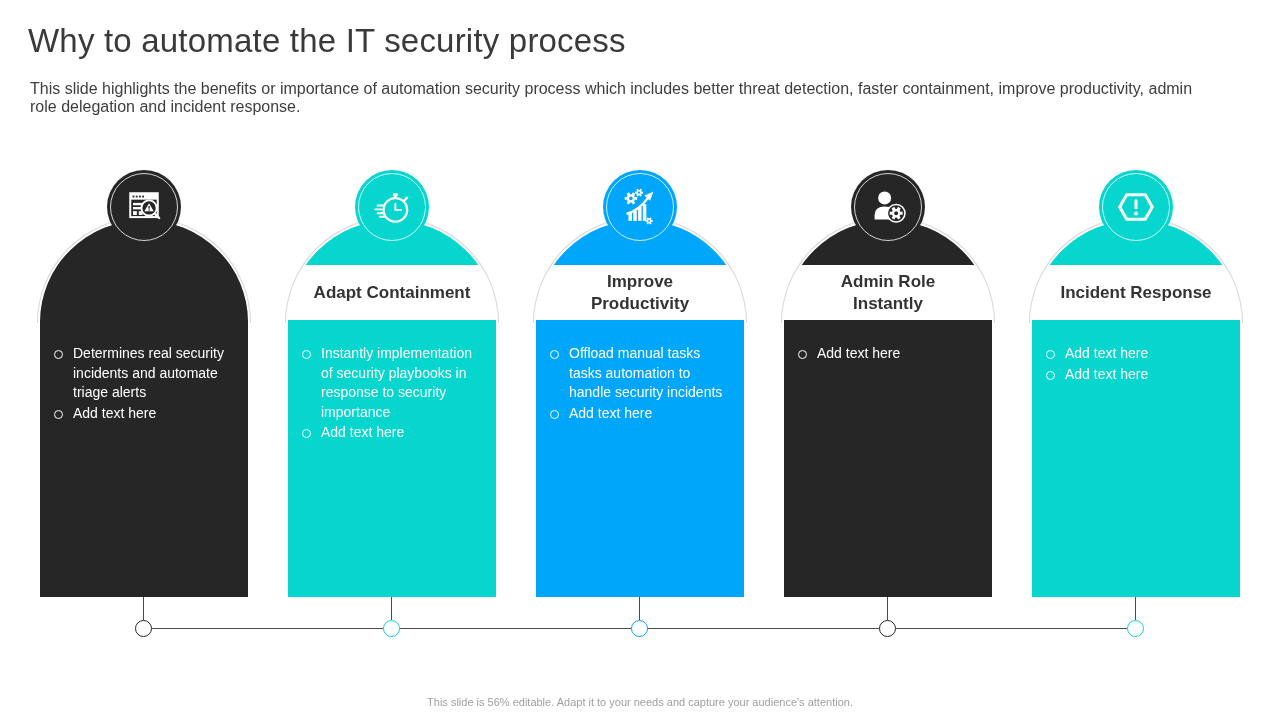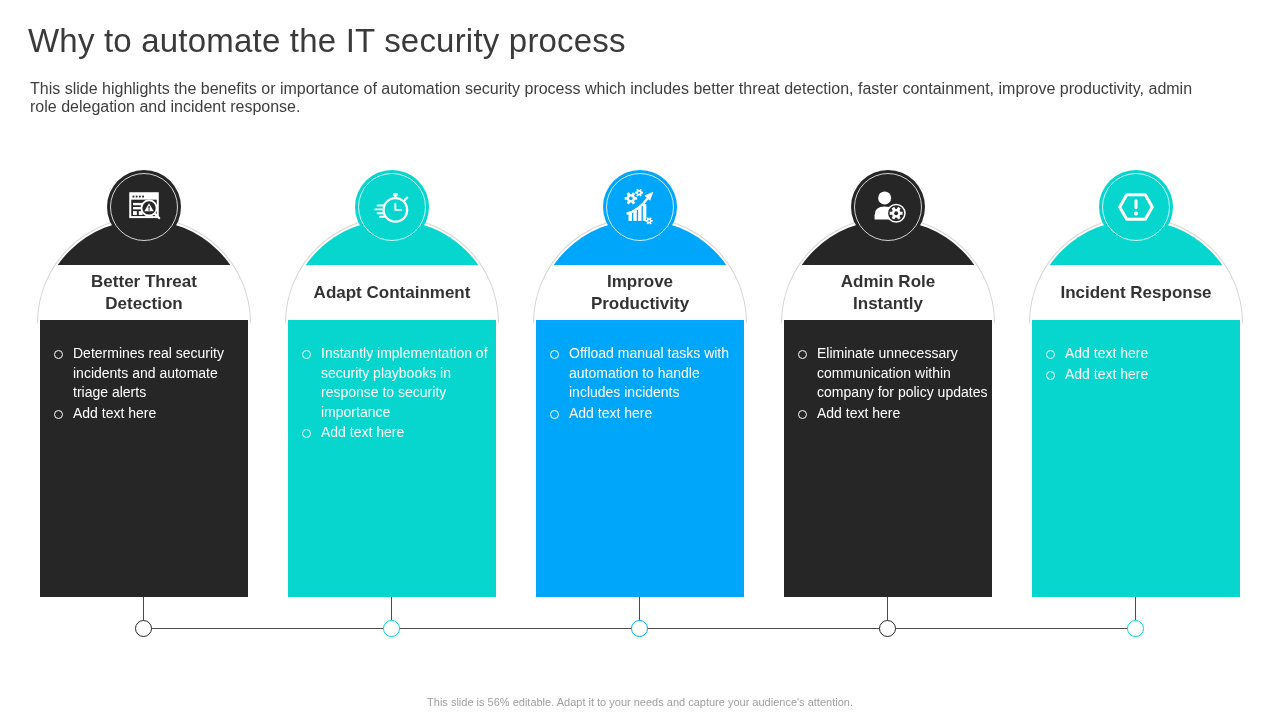--- a/index.html
+++ b/index.html
@@ -55,21 +55,21 @@
     border-radius:50%; background:var(--col-color); z-index:4;
     display:flex; align-items:center; justify-content:center;
   }
   .icon-ring {
     position:absolute; inset:3px; border:1px solid rgba(255,255,255,.8);
     border-radius:50%;
   }
   .body {
     position:absolute; left:0; top:170px; width:208px; height:277px;
     background:var(--col-color); z-index:2;
-    box-sizing:border-box; padding:24px 0 0 12px;
+    box-sizing:border-box; padding:24px 20px 0 12px;
   }
   .bullet { display:flex; align-items:flex-start; margin-bottom:1px; }
   .marker {
     flex:0 0 auto; width:7px; height:7px; border:1.3px solid #ffffff;
     border-radius:50%; margin:6px 10px 0 2px;
   }
   .btext { color:#ffffff; font-size:14px; line-height:19.5px; }
   
   .hline {
     position:absolute; left:147px; top:628px; width:987px; height:1px;
@@ -89,23 +89,20 @@
 <body>
 
 <div class="title">Why to automate the IT security process</div>
 <div class="subtitle">This slide highlights the benefits or importance of automation security process which includes better threat detection, faster containment, improve productivity, admin role delegation and incident response.</div>
 
 <div class="hline"></div>
 
 <div class="col theme-dark" style="left:40px">
   <div class="outline-arc"></div>
   <div class="dome"></div>
-  <div class="band">
-    <div class="band-title">Better Threat Detection</div>
-  </div>
   <div class="icon-circle">
     <div class="icon-ring"></div>
     <svg viewBox="0 0 48 48" width="44" height="44">
       <rect x="9" y="9" width="30" height="26" fill="none" stroke="#fff" stroke-width="2.2"></rect>
       <rect x="9" y="9" width="30" height="7" fill="#fff"></rect>
       <rect x="11.5" y="11.6" width="2" height="2" fill="var(--col-color)"></rect>
       <rect x="15" y="11.6" width="2" height="2" fill="var(--col-color)"></rect>
       <rect x="18.5" y="11.6" width="2" height="2" fill="var(--col-color)"></rect>
       <rect x="22" y="11.6" width="2" height="2" fill="var(--col-color)"></rect>
       <rect x="12" y="19.5" width="12" height="2.6" fill="#fff"></rect>
@@ -201,21 +198,21 @@
         <rect x="29.7" y="37.6" width="7.6" height="1.8" fill="#fff" transform="rotate(60 33.5 38.5)"></rect>
         <rect x="29.7" y="37.6" width="7.6" height="1.8" fill="#fff" transform="rotate(120 33.5 38.5)"></rect>
         <circle cx="33.5" cy="38.5" r="2.4" fill="#fff"></circle>
         <circle cx="33.5" cy="38.5" r="1" fill="var(--col-color)"></circle>
       </g>
     </svg>
   </div>
   <div class="body">
     <div class="bullet">
       <span class="marker"></span>
-      <span class="btext">Offload manual tasks with automation to handle includes incidents</span>
+      <span class="btext">Offload manual tasks tasks automation to handle security incidents</span>
     </div>
     <div class="bullet">
       <span class="marker"></span>
       <span class="btext">Add text here</span>
     </div>
   </div>
   <div class="stub"></div>
   <div class="node"></div>
 </div>
 
@@ -236,24 +233,20 @@
         <rect x="25.75" y="28.9" width="13.5" height="3.2" fill="#fff" transform="rotate(60 32.5 30.5)"></rect>
         <rect x="25.75" y="28.9" width="13.5" height="3.2" fill="#fff" transform="rotate(120 32.5 30.5)"></rect>
         <circle cx="32.5" cy="30.5" r="4.5" fill="#fff"></circle>
         <circle cx="32.5" cy="30.5" r="2" fill="var(--col-color)"></circle>
       </g>
     </svg>
   </div>
   <div class="body">
     <div class="bullet">
       <span class="marker"></span>
-      <span class="btext">Eliminate unnecessary communication within company for policy updates</span>
-    </div>
-    <div class="bullet">
-      <span class="marker"></span>
       <span class="btext">Add text here</span>
     </div>
   </div>
   <div class="stub"></div>
   <div class="node"></div>
 </div>
 
 <div class="col theme-teal" style="left:1032px">
   <div class="outline-arc"></div>
   <div class="dome"></div>

